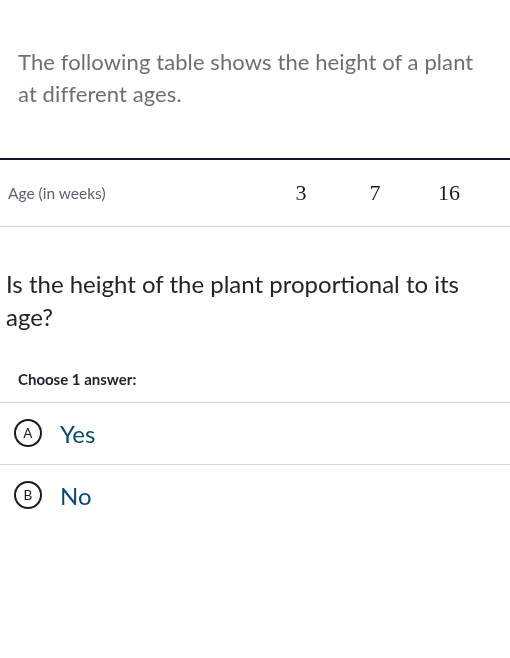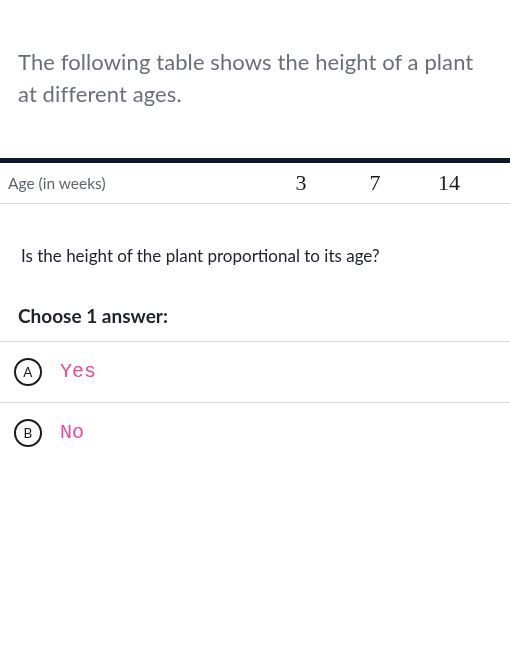--- a/index.html
+++ b/index.html
@@ -1,46 +1,46 @@
 <!DOCTYPE html>
 <html><head>
 <meta charset="utf-8">
 <style>
   * { box-sizing: border-box; margin: 0; padding: 0; }
   html, body { width: 510px; font-family: -apple-system, BlinkMacSystemFont, "Segoe UI", "Lato", sans-serif; background: #fff; color: #21242c; }
   .wrap { padding: 0; }
   .intro { font-size: 22px; line-height: 1.45; color: #6b6f76; padding: 6px 18px 0 18px; font-weight: 400; letter-spacing: 0.1px; margin-top: 40px; }
   table.data { width: 100%; border-collapse: collapse; margin-top: 48px; }
-  table.data tr td { border-top: 5px solid #0f172a; padding: 7px 8px; vertical-align: middle; }
+  table.data tr td { border-top: 2px solid #0f172a; padding: 20px 8px; vertical-align: middle; }
   table.data tr:last-child td { border-bottom: 1px solid #d7d9dc; }
   td.rowlabel { font-size: 15.5px; color: #5f6470; padding-left: 4px; font-weight: 400; }
   td.val { text-align: center; font-family: "Times New Roman", Times, serif; font-size: 22px; color: #1b1b1b; width: 74px; }
   td.spacer-right { width: 24px; }
-  .question { font-size: 17px; line-height: 1.4; color: #21242c; padding: 40px 18px 0 21px; font-weight: 400; }
-  .choose { font-size: 19px; font-weight: 700; color: #21242c; padding: 36px 18px 14px 18px; }
+  .question { font-size: 24px; line-height: 1.4; color: #21242c; padding: 40px 18px 0 6px; font-weight: 400; }
+  .choose { font-size: 15px; font-weight: 700; color: #21242c; padding: 36px 18px 14px 18px; }
   .answers { border-top: 1px solid #d7d9dc; }
   .answer { display: flex; align-items: center; gap: 18px; padding: 16px 18px 16px 14px; border-bottom: 1px solid #d7d9dc; cursor: pointer; }
   .answer:last-child { border-bottom: none; padding-bottom: 10px; }
   .radio { width: 28px; height: 28px; min-width: 28px; border: 2px solid #1b1b1b; border-radius: 50%; display: flex; align-items: center; justify-content: center; font-size: 13.5px; font-weight: 400; color: #1b1b1b; letter-spacing: 0.3px; }
-  .alabel { font-size: 20px; color: #ec4899; font-family: Liberation Mono, monospace; }
+  .alabel { font-size: 24px; color: #0c4a6e; }
 </style>
 </head>
 <body>
 
 <div class="wrap">
 
   <p class="intro">The following table shows the height of a plant at different ages.</p>
 
   <table class="data">
     <tbody>
         <tr>
       <td class="rowlabel">Age (in weeks)</td>
       <td class="val">3</td>
       <td class="val">7</td>
-      <td class="val">14</td>
+      <td class="val">16</td>
       <td class="spacer-right"></td>
     </tr>
   </tbody>
     </table>
 
   <p class="question">Is the height of the plant proportional to its age?</p>
 
   <p class="choose">Choose 1 answer:</p>
 
   <div class="answers">

